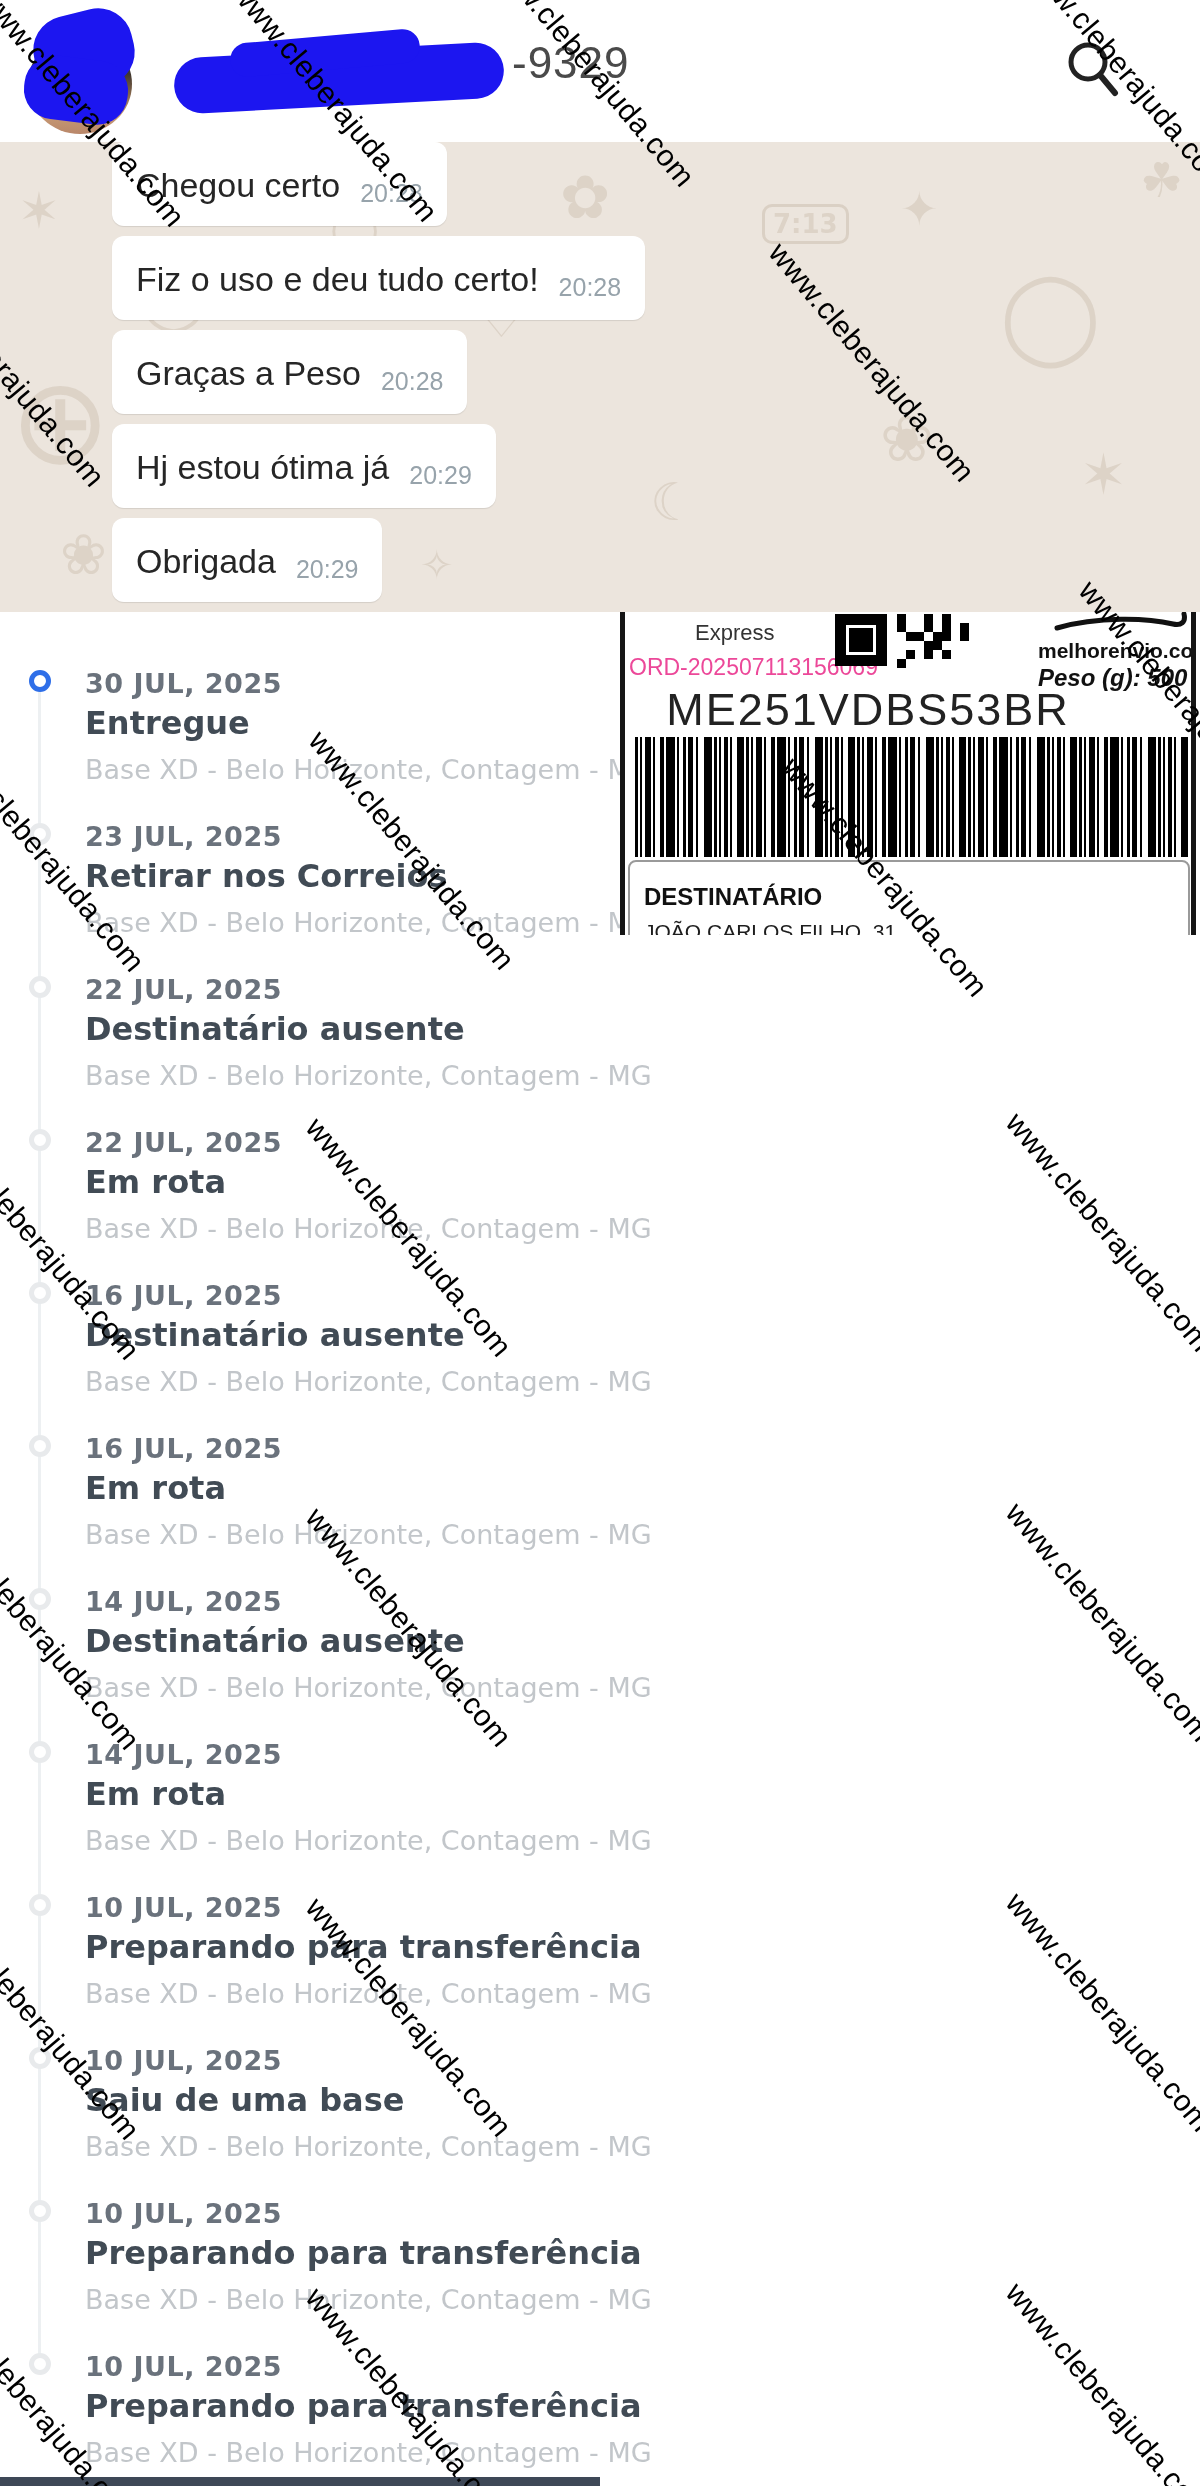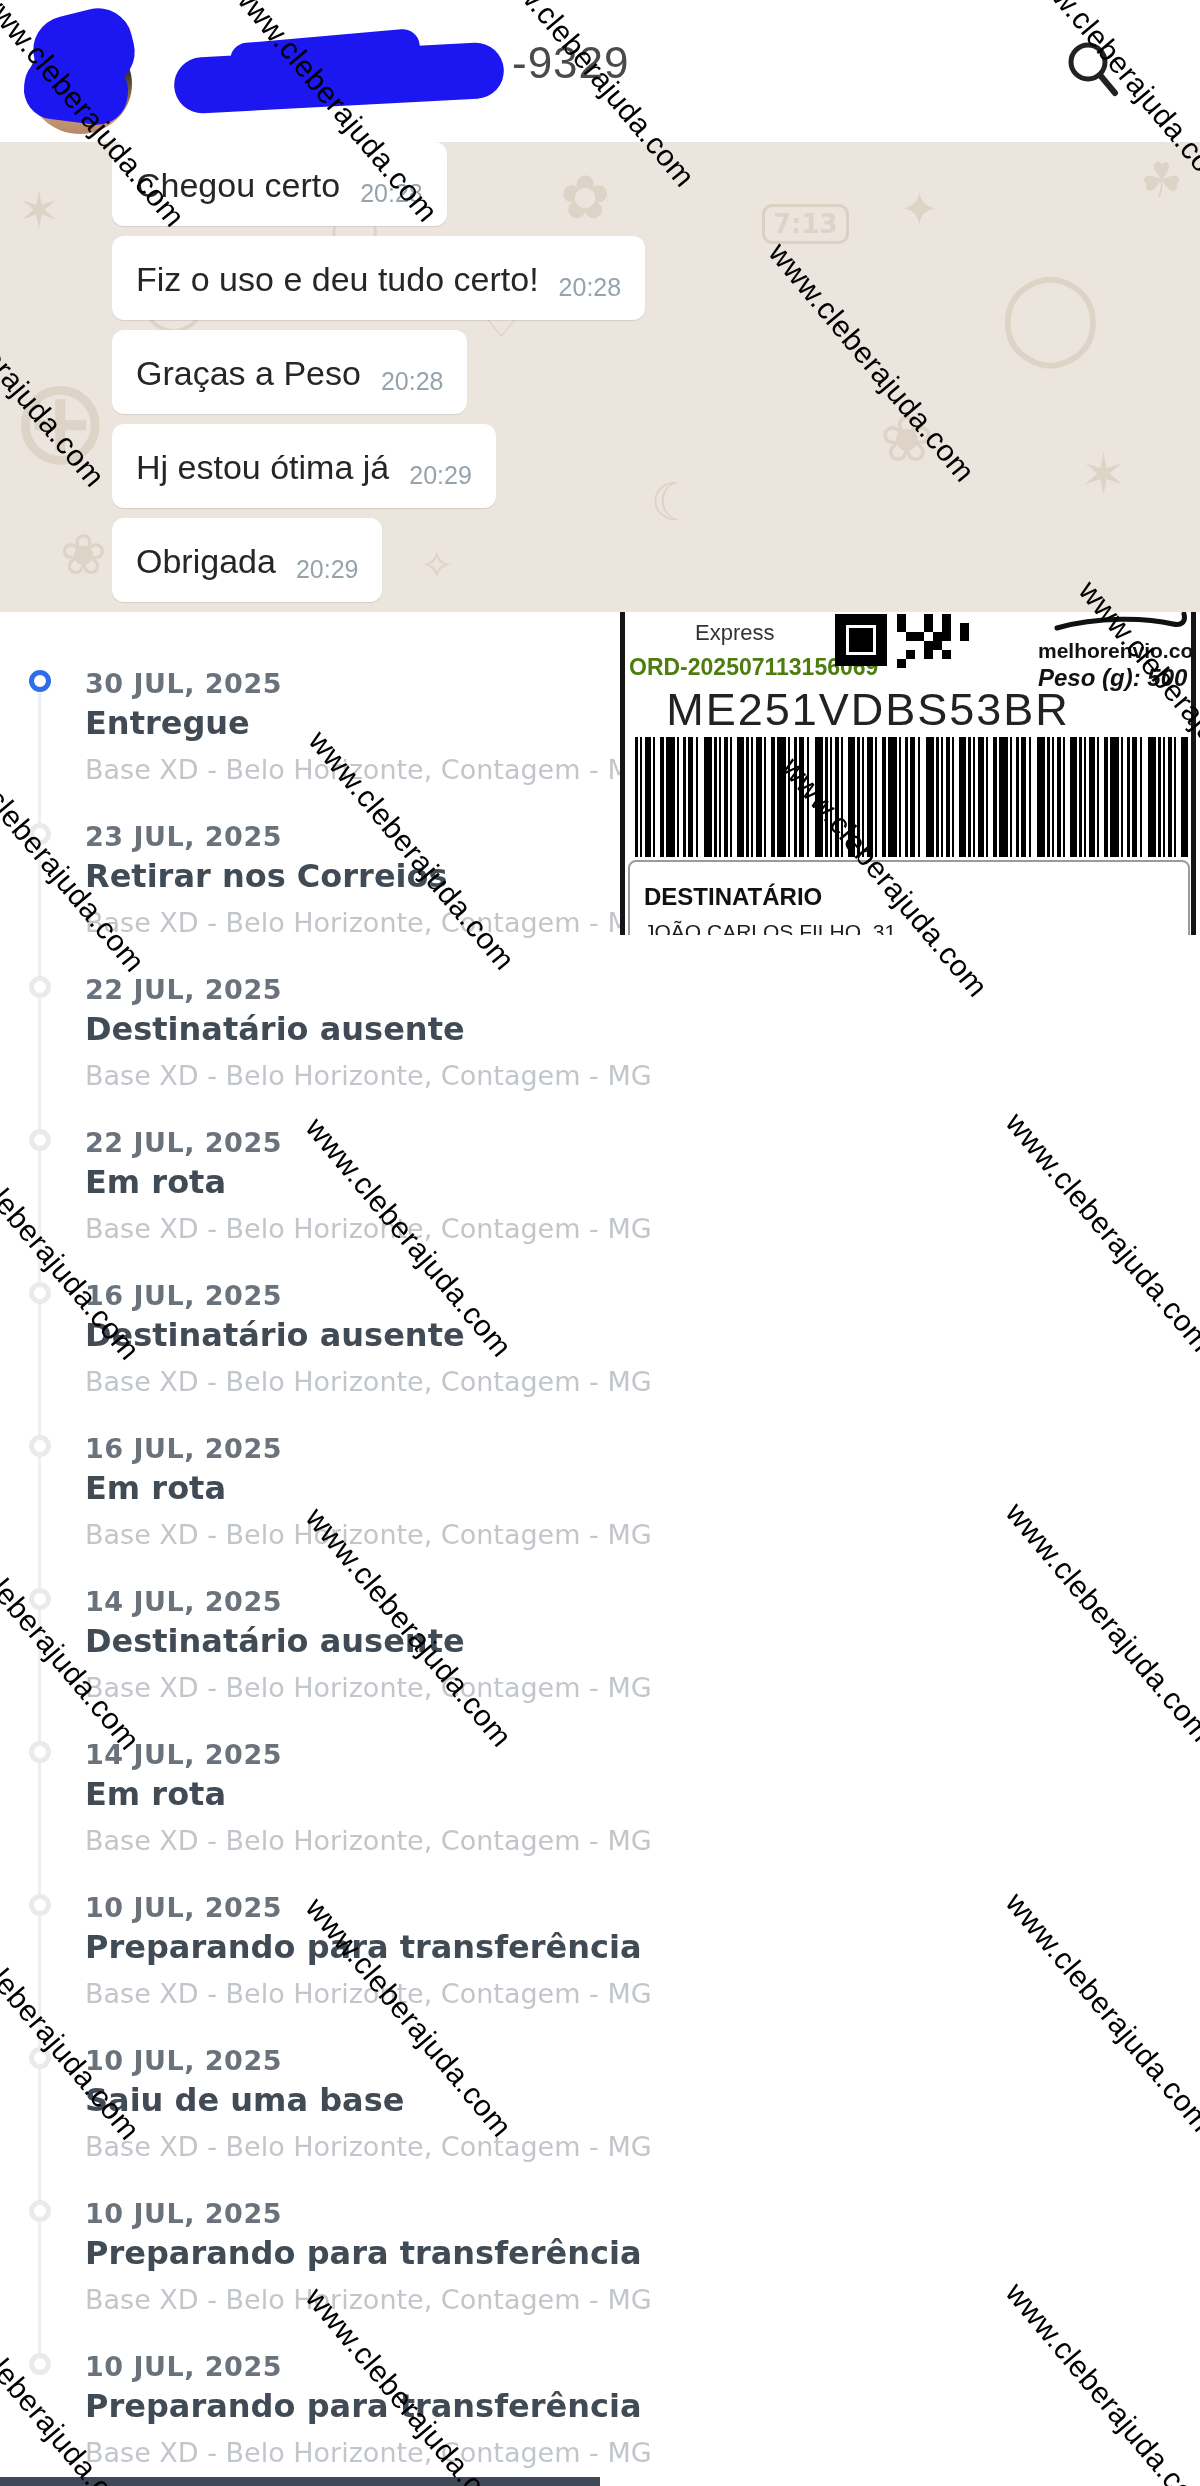--- a/index.html
+++ b/index.html
@@ -37,21 +37,21 @@
   .tl-date{position:absolute;left:85px;font-size:27px;font-weight:700;color:#6a727c;letter-spacing:.5px;}
   .tl-status{position:absolute;left:85px;font-size:32px;font-weight:700;color:#414b55;}
   .tl-loc{position:absolute;left:85px;font-size:27px;color:#c2c6ca;}
   .bottom-bar{position:absolute;left:0;top:1865px;width:600px;height:9px;background:#3e4857;}
 
   
   .label{position:absolute;left:620px;top:612px;width:566px;height:323px;background:#fff;
          border-left:5px solid #151515;border-right:5px solid #151515;overflow:hidden;z-index:2;
          font-family:"Liberation Sans",sans-serif;color:#111;}
   .lbl-express{position:absolute;left:70px;top:8px;font-size:22px;color:#333;}
-  .lbl-ord{position:absolute;left:4px;top:42px;font-size:23px;font-weight:700;color:#4d7c0f;}
+  .lbl-ord{position:absolute;left:4px;top:42px;font-size:23px;font-weight:400;color:#ec4899;}
   .qr{position:absolute;left:210px;top:0;width:132px;height:60px;}
   .qr div{position:absolute;background:#000;}
   .qr .finder{left:0;top:2px;width:30px;height:30px;background:#fff;border:11px solid #000;}
   .qr .finder-in{left:14px;top:16px;width:24px;height:24px;}
   .swoosh{position:absolute;left:428px;top:0px;}
   .lbl-site{position:absolute;left:413px;top:27px;font-size:21px;font-weight:700;}
   .lbl-weight{position:absolute;left:413px;top:52px;font-size:24px;font-weight:700;font-style:italic;}
   .lbl-code{position:absolute;left:0;right:80px;top:72px;text-align:center;font-size:45px;letter-spacing:2px;color:#222;}
   .barcode{position:absolute;left:10px;top:125px;width:550px;height:120px;}
   .barcode div{position:absolute;top:0;height:120px;background:#000;}

